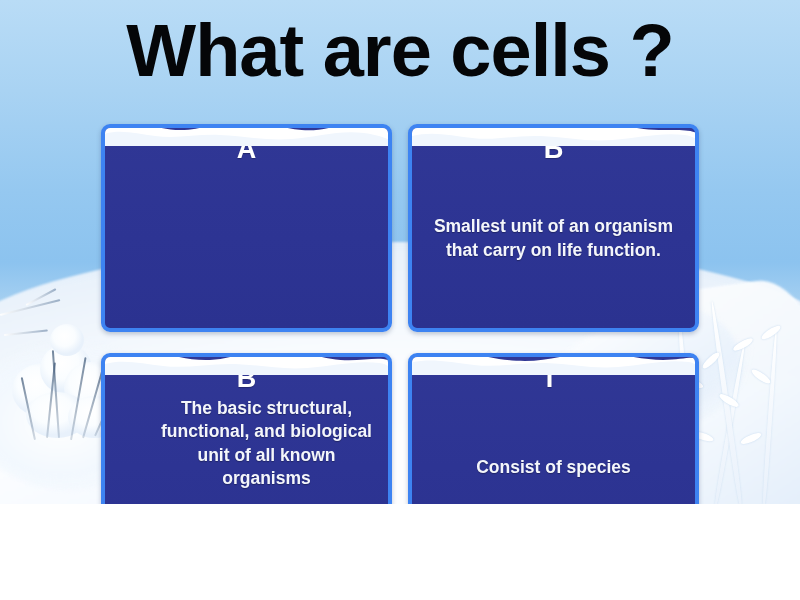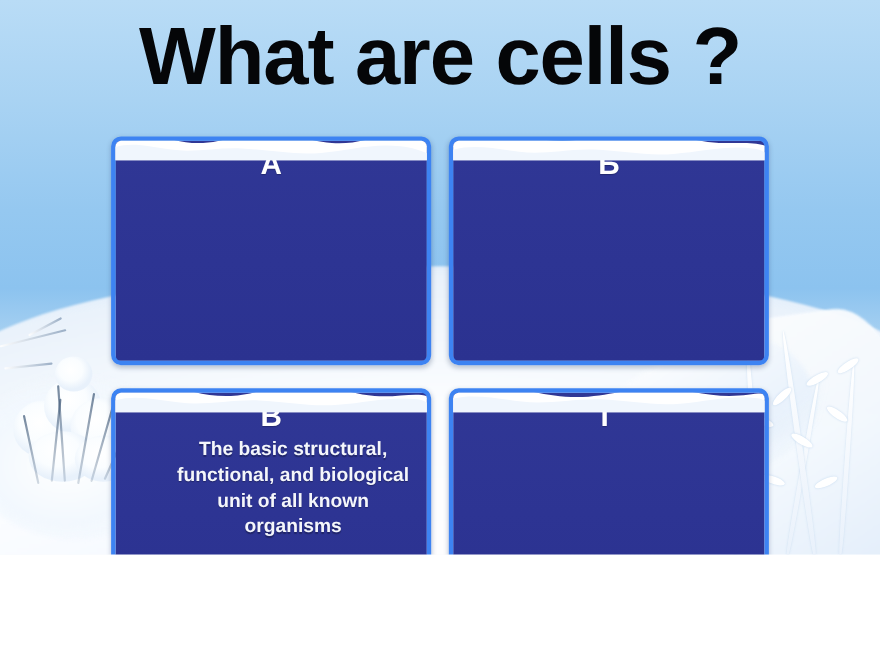--- a/index.html
+++ b/index.html
@@ -299,20 +299,21 @@
       <div class="snowcap">
         <svg viewBox="0 0 311 34" preserveAspectRatio="none">
           <path d="M4,24 C8,10 24,4 46,7 C68,10 88,16 112,16 C136,16 156,8 180,7
                    C204,6 224,14 248,17 C272,20 300,14 307,25 L307,34 L4,34 Z" fill="#ffffff"></path>
           <path d="M4,26 C26,18 48,23 72,26 C96,29 116,23 142,24 C168,25 190,30 216,28
                    C242,26 266,20 290,23 C299,24 304,28 307,32 L307,34 L4,34 Z" fill="#f0f6fd"></path>
         </svg>
       </div>
       <div class="card-inner">
         <div class="card-letter">Б</div>
+        <div class="card-text">Smallest unit of an organism that carry on life function.</div>
       </div>
     </div>
 
     <div class="card pos-v tall-text">
       <div class="snowcap">
         <svg viewBox="0 0 311 34" preserveAspectRatio="none">
           <path d="M4,23 C12,6 32,3 54,8 C76,13 94,20 118,19 C142,18 158,8 184,8
                    C210,8 228,17 252,19 C276,21 298,13 307,23 L307,34 L4,34 Z" fill="#ffffff"></path>
           <path d="M4,25 C24,17 46,22 70,25 C94,28 118,22 144,23 C170,24 192,29 218,27
                    C244,25 268,19 292,22 C300,23 304,27 307,31 L307,34 L4,34 Z" fill="#f0f6fd"></path>
@@ -328,17 +329,18 @@
       <div class="snowcap">
         <svg viewBox="0 0 311 34" preserveAspectRatio="none">
           <path d="M4,20 C14,7 34,6 58,10 C82,14 100,20 126,20 C152,20 172,12 198,12
                    C224,12 246,19 268,19 C290,19 302,13 307,21 L307,34 L4,34 Z" fill="#ffffff"></path>
           <path d="M4,23 C26,16 48,21 74,24 C100,27 122,21 148,22 C174,23 196,28 222,26
                    C248,24 270,18 294,21 C301,22 305,26 307,30 L307,34 L4,34 Z" fill="#f0f6fd"></path>
         </svg>
       </div>
       <div class="card-inner">
         <div class="card-letter">Г</div>
+        <div class="card-text">Consist of species</div>
       </div>
     </div>
 
   </div>
 </div>
 
 </body></html>

